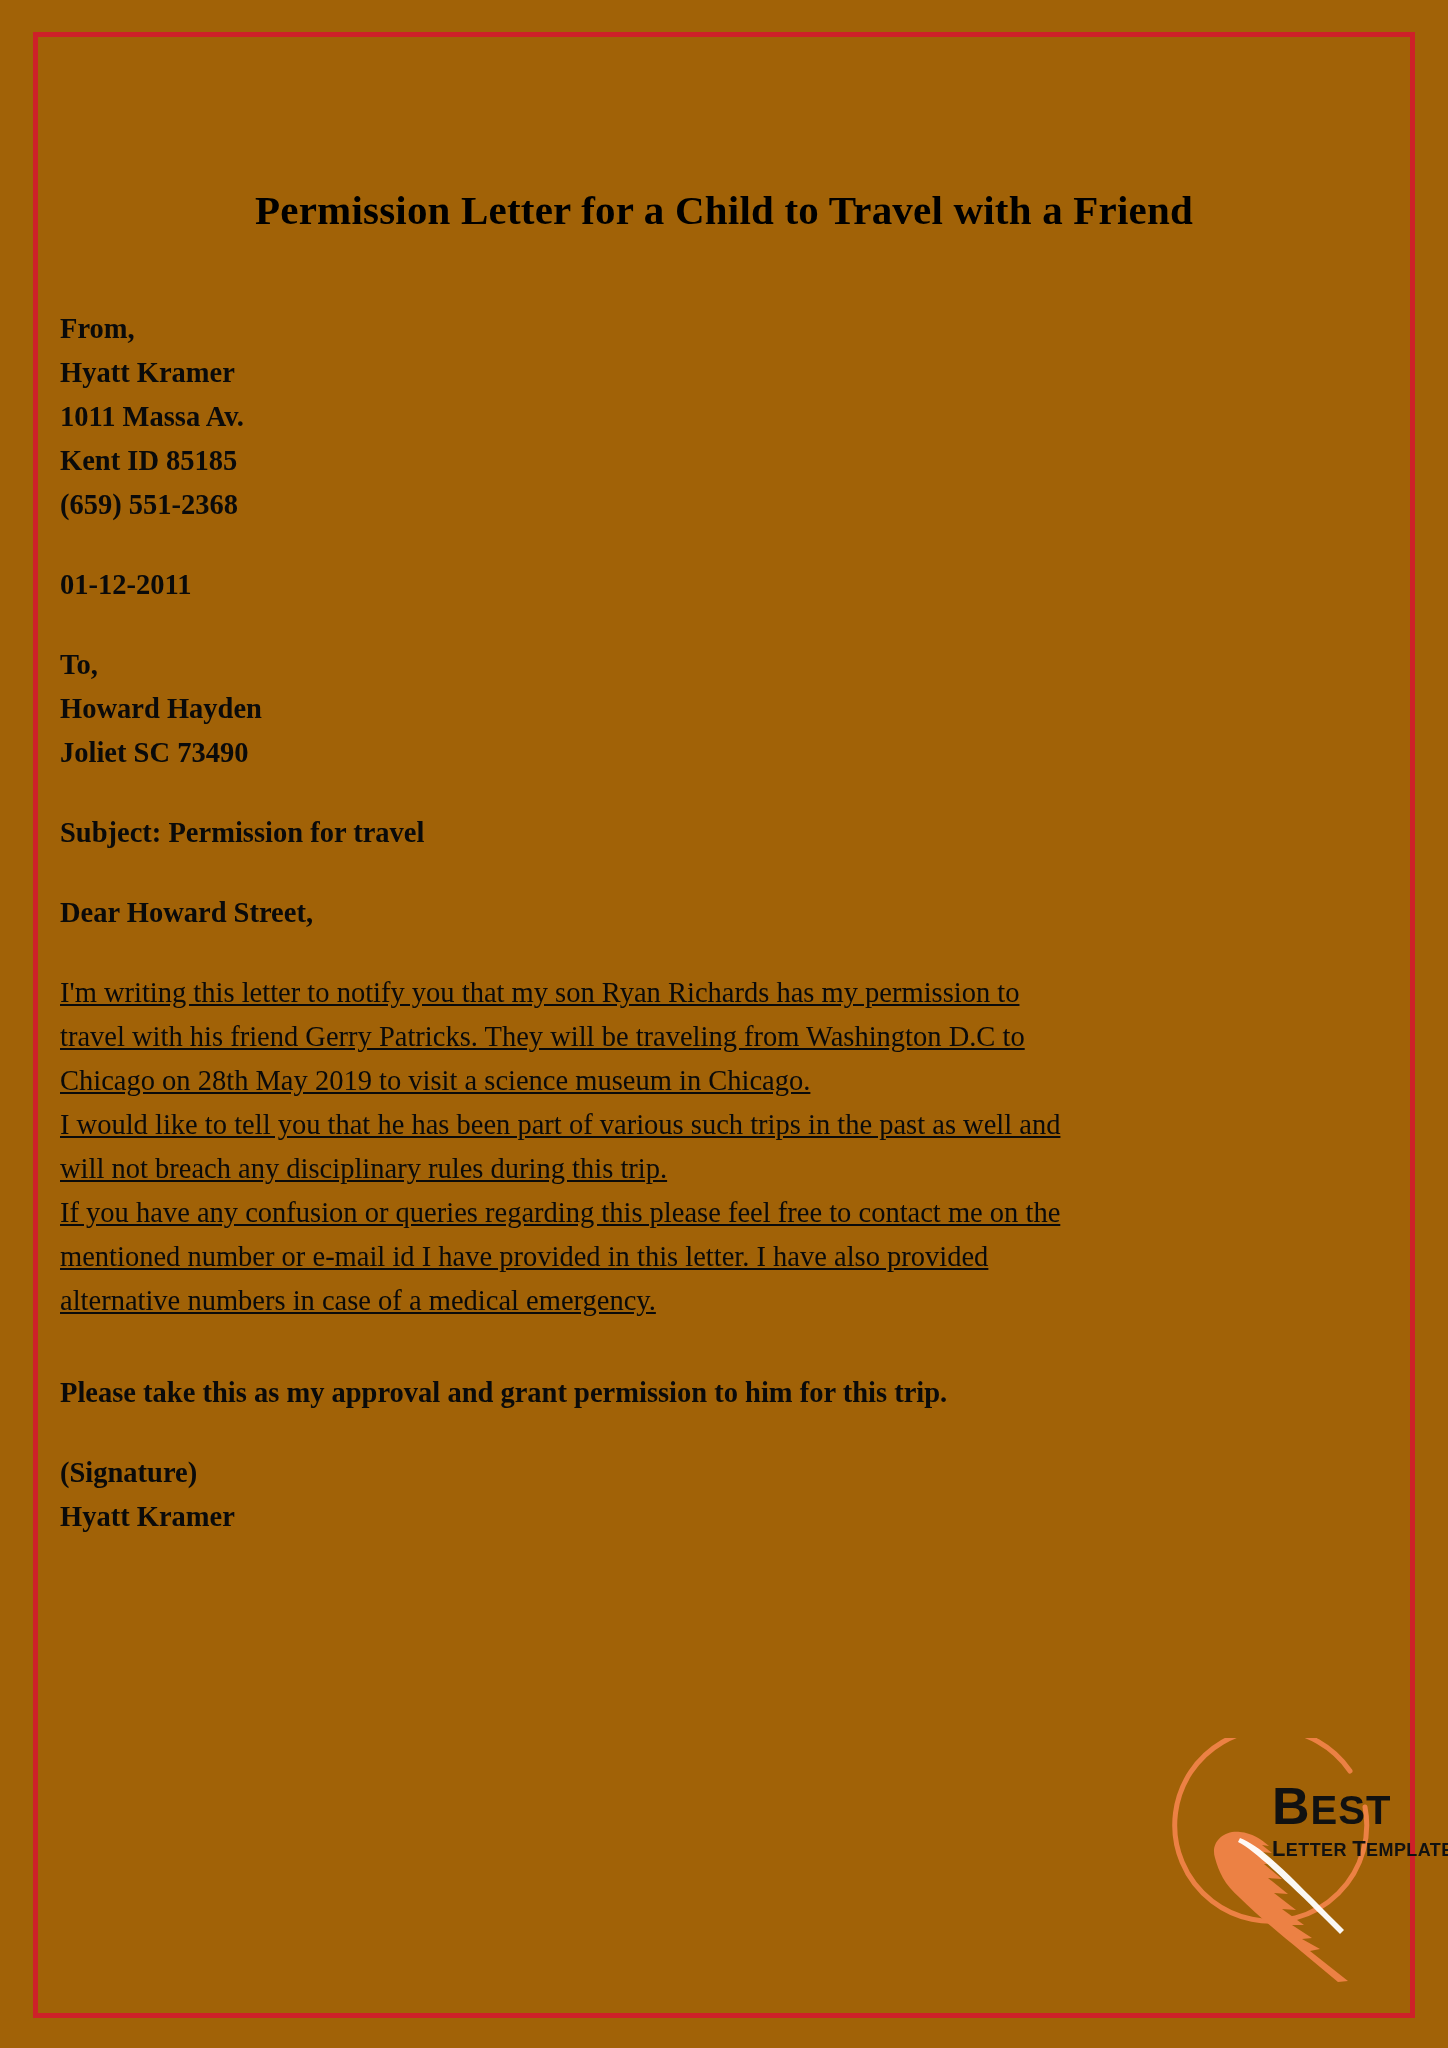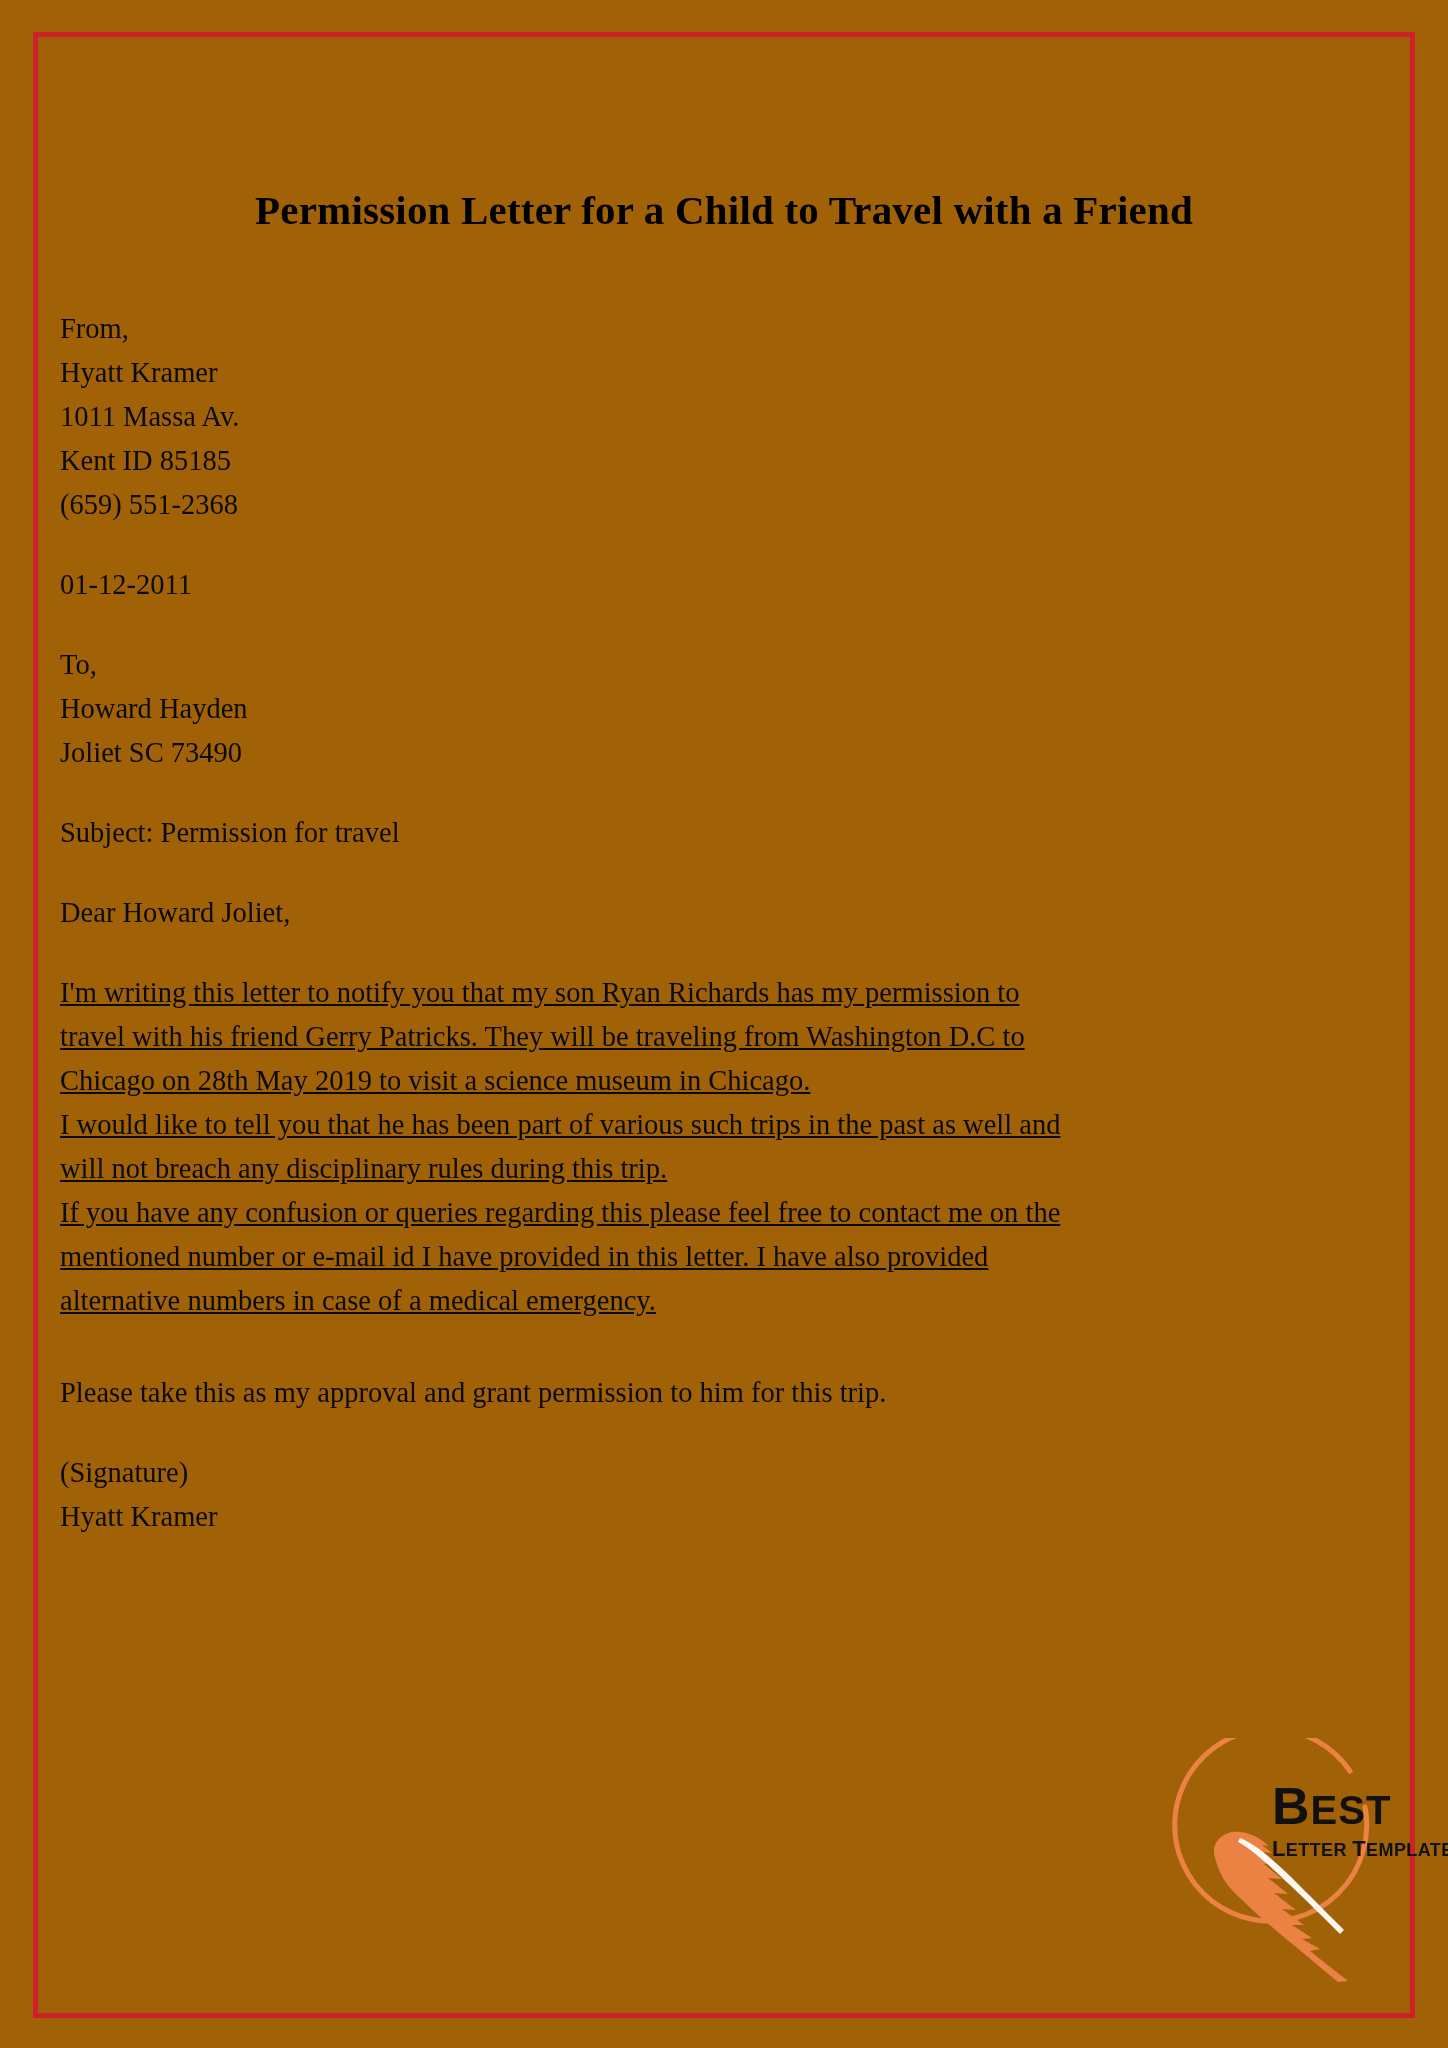--- a/index.html
+++ b/index.html
@@ -60,20 +60,21 @@
   .letter-body {
     margin-top: 74px;
     padding-left: 0px;
     font-size: 28.5px;
     line-height: 44px;
     color: #0a0a0a;
   }
 
   .block {
     margin: 0 0 36px 0;
+    font-weight: bold;
   }
   .line {
     white-space: pre-wrap;
   }
 
   .para {
     margin: 0;
     max-width: 1020px;
   }
   .para-group {
@@ -161,21 +162,21 @@
         <div class="line">To,</div>
         <div class="line">Howard Hayden</div>
         <div class="line">Joliet SC 73490</div>
       </div>
 
       <div class="block">
         <div class="line">Subject: Permission for travel</div>
       </div>
 
       <div class="block">
-        <div class="line">Dear Howard Joliet,</div>
+        <div class="line">Dear Howard Street,</div>
       </div>
 
       <div class="para-group">
         <p class="para">I'm writing this letter to notify you that my son Ryan Richards has my permission to travel with his friend Gerry Patricks. They will be traveling from Washington D.C to Chicago on 28th May 2019 to visit a science museum in Chicago.</p>
         <p class="para">I would like to tell you that he has been part of various such trips in the past as well and will not breach any disciplinary rules during this trip.</p>
         <p class="para">If you have any confusion or queries regarding this please feel free to contact me on the mentioned number or e-mail id I have provided in this letter. I have also provided alternative numbers in case of a medical emergency.</p>
       </div>
 
       <div class="block">
         <p class="para">Please take this as my approval and grant permission to him for this trip.</p>

